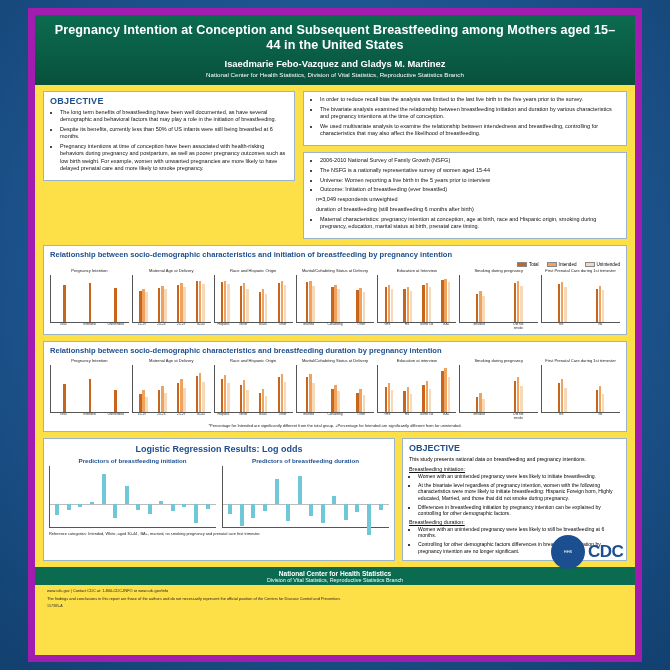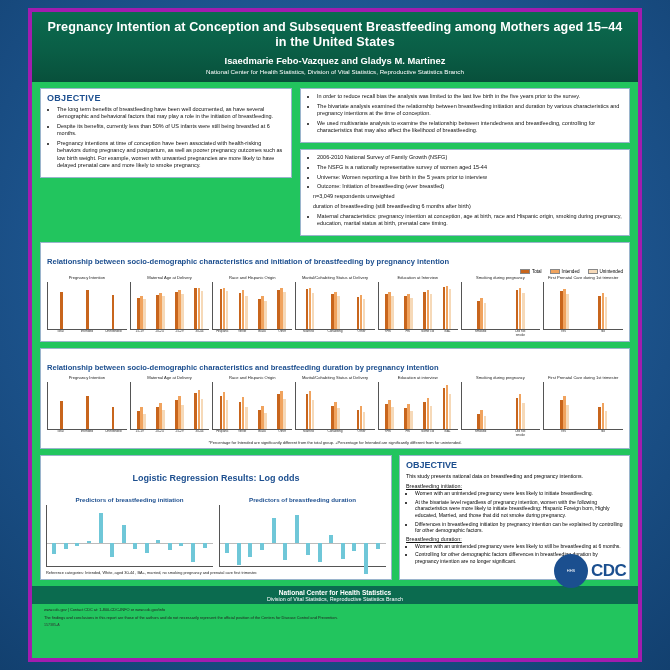--- a/index.html
+++ b/index.html
@@ -5,21 +5,21 @@
   * { box-sizing: border-box; }
   html, body { margin:0; padding:0; }
   body {
     width:670px; height:670px;
     font-family:"Liberation Sans", sans-serif;
     background: radial-gradient(circle at 50% 40%, #2f6fae 0%, #1f5894 45%, #12406f 100%);
     overflow:hidden;
   }
   .poster {
     position:absolute; left:28px; top:8px; width:614px; height:654px;
-    background:#22c55e; border:4px solid #a21caf;
+    background:#fde047; border:7px solid #a21caf;
   }
   
   .header {
     background: linear-gradient(180deg,#0b6b4f 0%, #0a5e46 55%, #08503b 100%);
     color:#fff; text-align:center; padding:8px 14px 7px 14px;
   }
   .header h1 {
     margin:0; font-size:12.6px; line-height:15px; font-weight:bold;
     letter-spacing:.1px;
   }
@@ -40,21 +40,21 @@
     margin:0 0 3px 0; font-size:9px; color:#1d4f8f; font-weight:bold;
     letter-spacing:.3px;
   }
   ul.bl { margin:0; padding-left:10px; }
   ul.bl li { font-size:5.5px; line-height:7.3px; color:#111; margin-bottom:2.5px; }
   .plain { font-size:5.6px; line-height:7.6px; color:#111; }
 
   
   .chart-sec { border:1px solid #9ab4cc; margin:0 0 6px 0; padding:4px 6px 3px 6px; background:#fff; }
   .chart-sec h3 {
-    margin:10px 0 3px 0; font-size:7.6px; color:#1d4f8f; font-weight:bold;
+    margin:0 0 3px 0; font-size:7.6px; color:#1d4f8f; font-weight:bold;
   }
   .legend { display:flex; gap:8px; justify-content:flex-end; font-size:4.6px; align-items:center; margin-bottom:1px; }
   .legend span.box { display:inline-block; width:10px; height:5px; margin-right:2px; vertical-align:middle; border:0.5px solid #888; }
   .legend .lg { display:flex; align-items:center; }
 
   .charts-row { display:flex; gap:3px; }
   .mini { flex:1; }
   .mini .mt { font-size:4.1px; text-align:center; color:#222; height:6px; line-height:6px; white-space:nowrap; overflow:hidden; }
   .plotbox { position:relative; height:48px; border-left:0.5px solid #555; border-bottom:0.5px solid #555; margin-top:1px; }
   .bars { position:absolute; left:1px; right:1px; bottom:0; top:0; display:flex; align-items:flex-end; justify-content:space-around; }
@@ -64,21 +64,21 @@
   .b-intend { background:#f0a35e; }
   .b-unint { background:#f6d9b8; }
   .xlabels { display:flex; justify-content:space-around; font-size:3.2px; color:#333; margin-top:0.5px; }
   .xlabels span { width:18px; text-align:center; line-height:3.6px; }
 
   .footnote { font-size:4px; color:#222; margin-top:3px; text-align:center; }
 
   
   .bottom-row { display:flex; gap:7px; }
   .logreg { width:352px; border:1px solid #9ab4cc; background:#fff; padding:4px 5px 4px 5px; }
-  .logreg h3 { margin:13px; text-align:center; font-size:9px; color:#1d4f8f; font-weight:bold; }
+  .logreg h3 { margin:1px; text-align:center; font-size:9px; color:#1d4f8f; font-weight:bold; }
   .lr-charts { display:flex; gap:6px; margin-top:3px; }
   .lr { flex:1; }
   .lr .lrt { font-size:6.2px; color:#1d4f8f; font-weight:bold; text-align:center; margin-bottom:2px; }
   .lrplot { position:relative; height:62px; border-left:0.5px solid #555; border-bottom:0.5px solid #555; }
   .lrzero { position:absolute; left:0; right:0; border-top:0.5px solid #bbb; }
   .lrbars { position:absolute; left:2px; right:2px; top:0; bottom:0; display:flex; align-items:center; justify-content:space-around; }
   .lrb { width:4px; background:#6fc7d8; position:relative; }
   .lr-foot { font-size:3.9px; color:#222; margin-top:3px; }
 
   .conclusion { flex:1; border:1px solid #9ab4cc; background:#fff; padding:4px 6px; }

